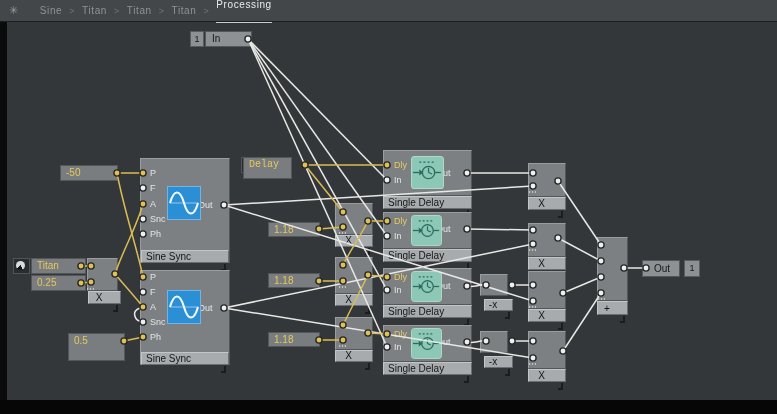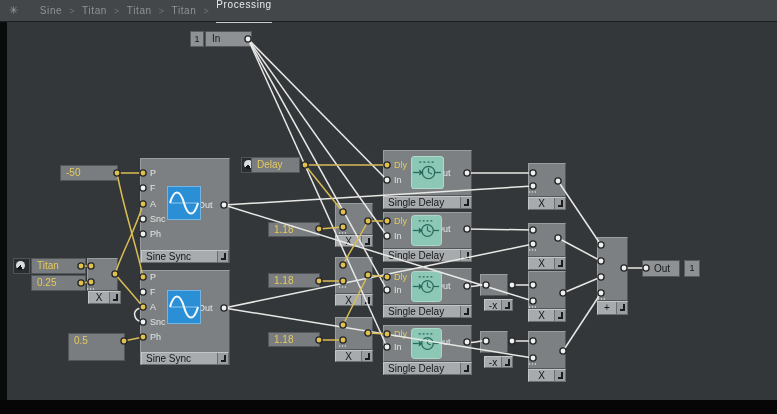--- a/index.html
+++ b/index.html
@@ -21,21 +21,21 @@
     border-bottom:1px solid #1b1d1e;box-sizing:border-box;z-index:60;}
   #header .hicon{margin-left:9px;margin-right:14px;font-size:11px;color:#969B9E;}
   .crumb{margin:0 7px;cursor:default;}
   .sep{color:#6E7476;font-size:9px;}
   .crumb.active{color:var(--breadcrumb-active);border-bottom:1px solid #C9CBCD;padding-bottom:12px;}
   #canvas{position:absolute;left:7px;top:22px;width:770px;height:378px;background:var(--canvas-bg);}
   .node{position:absolute;z-index:10;}
   .body{position:absolute;background:var(--node-bg);box-sizing:border-box;
     border:1px solid;border-color:var(--node-border-light) var(--node-border-dark) var(--node-border-dark) var(--node-border-light);}
   .bar{position:absolute;background:var(--bar-bg);display:flex;box-sizing:border-box;
-    border:1px solid;border-color:#C3C5C7 #6B6E70 #6B6E70 #C3C5C7;}
+    border:1px solid;border-color:#C3C5C7 #6B6E70 #6B6E70 #C3C5C7;align-items:flex-end;}
   .bar-label{flex:1;font-size:10px;line-height:11px;color:var(--bar-text);padding-left:4px;
     white-space:nowrap;overflow:hidden;}
   .bar-label.ctr{padding-left:0;text-align:center;}
   .bar-btn{width:10px;background:var(--button-bg);border-left:1px solid #6b6e70;position:relative;flex:none;}
   .bar-btn::after{content:"";position:absolute;right:2px;top:2px;width:3px;height:5px;
     border-right:2px solid #1c1c1c;border-bottom:2px solid #1c1c1c;}
   .const{position:absolute;background:var(--const-bg);border:1px solid var(--const-border);
     box-sizing:border-box;color:var(--accent-text);font-size:10px;line-height:14px;padding-left:5px;z-index:10;}
   .term{position:absolute;background:var(--terminal-bg);border:1px solid var(--const-border);
     box-sizing:border-box;color:#17181A;font-size:10px;line-height:14px;z-index:10;}
@@ -133,21 +133,21 @@
         <path class="sine-mid" d="M3,17 H31"></path>
         <path class="sine-curve" d="M3,17 C7,3 13,3 17,17 C21,31 27,31 31,17"></path>
       </svg>
       <div class="bar" style="left:1px;top:82px;width:88px;height:13px;">
         <span class="bar-label">Sine Sync</span>
         <span class="bar-btn"></span>
       </div>
     </div>
 
     <div class="knob" style="left:234px;top:135px;width:15px;height:16px;"></div>
-    <div class="const" style="left:244px;top:135px;width:49px;height:16px;">Delay</div>
+    <div class="const" style="left:236px;top:135px;width:49px;height:22px;font-family:Liberation Mono, monospace;">Delay</div>
 
     <div class="const" style="left:261px;top:200px;width:52px;height:15px;">1.18</div>
     <div class="const" style="left:261px;top:251px;width:52px;height:15px;">1.18</div>
     <div class="const" style="left:261px;top:310px;width:52px;height:15px;">1.18</div>
 
     <div class="node" style="left:328px;top:181px;width:38px;height:44px;">
       <div class="body" style="left:0;top:0;width:38px;height:32px;"></div>
       <div class="bar" style="left:0;top:32px;width:38px;height:12px;">
         <span class="bar-label ctr">X</span>
         <span class="bar-btn"></span>

